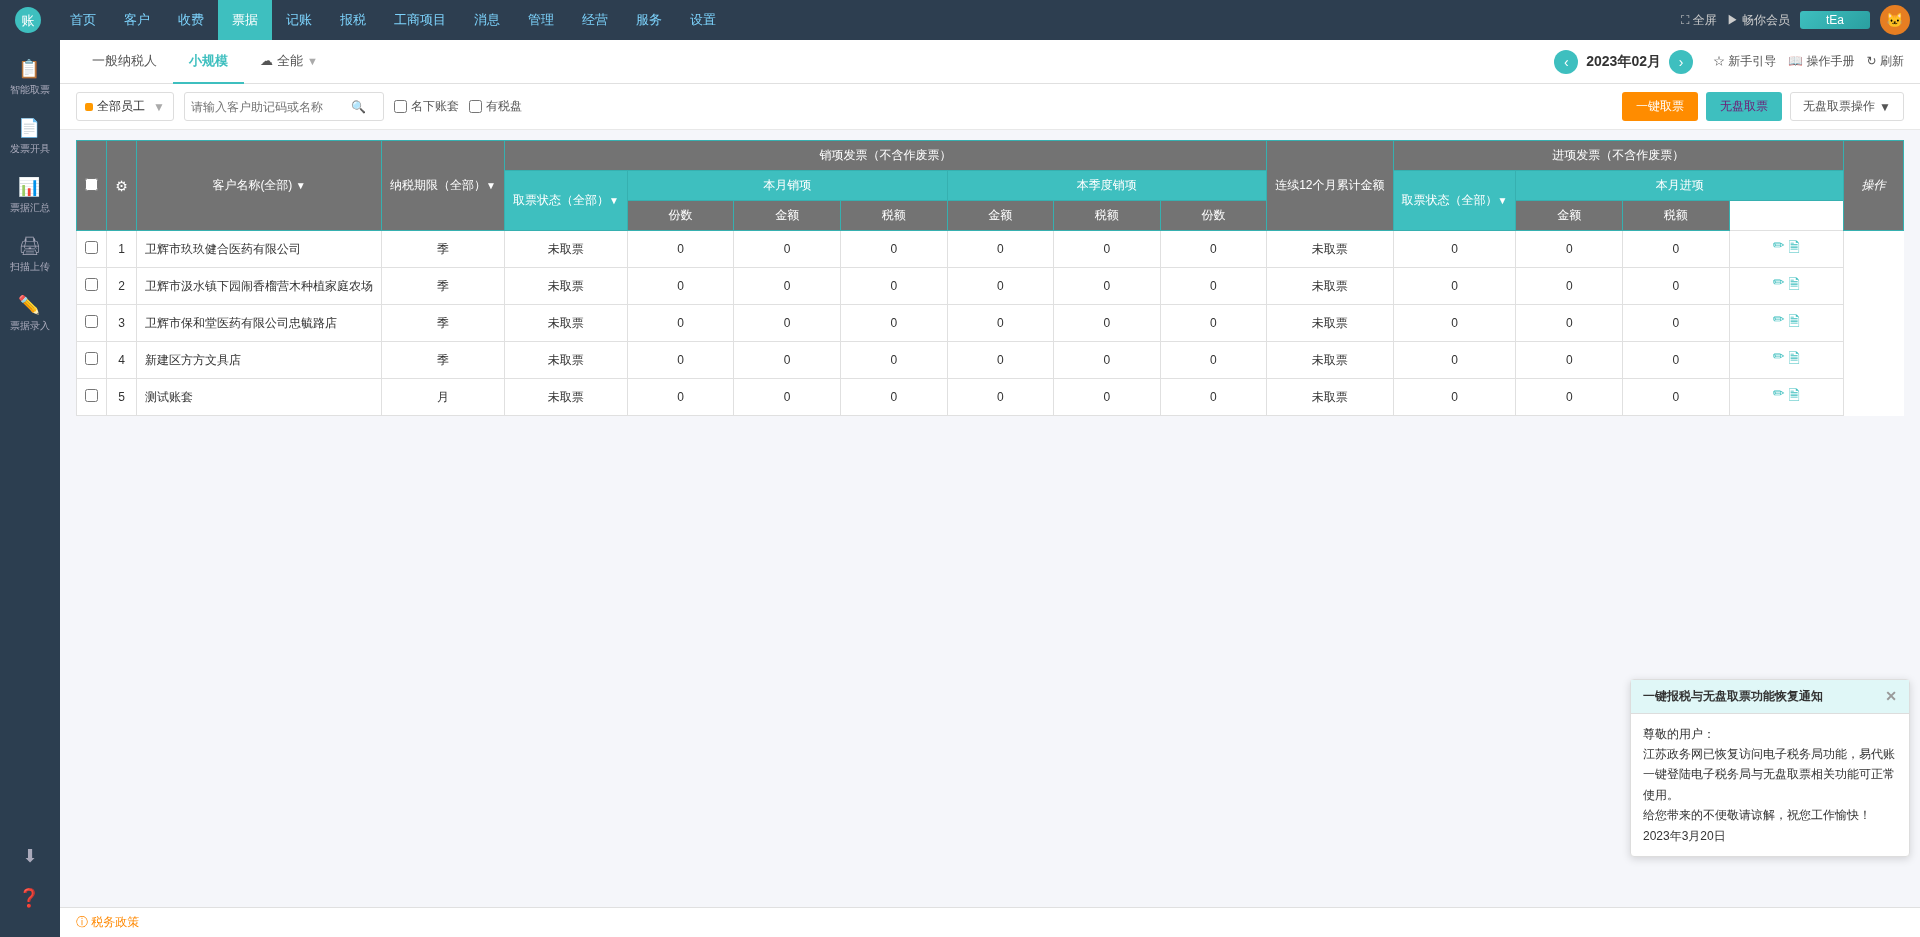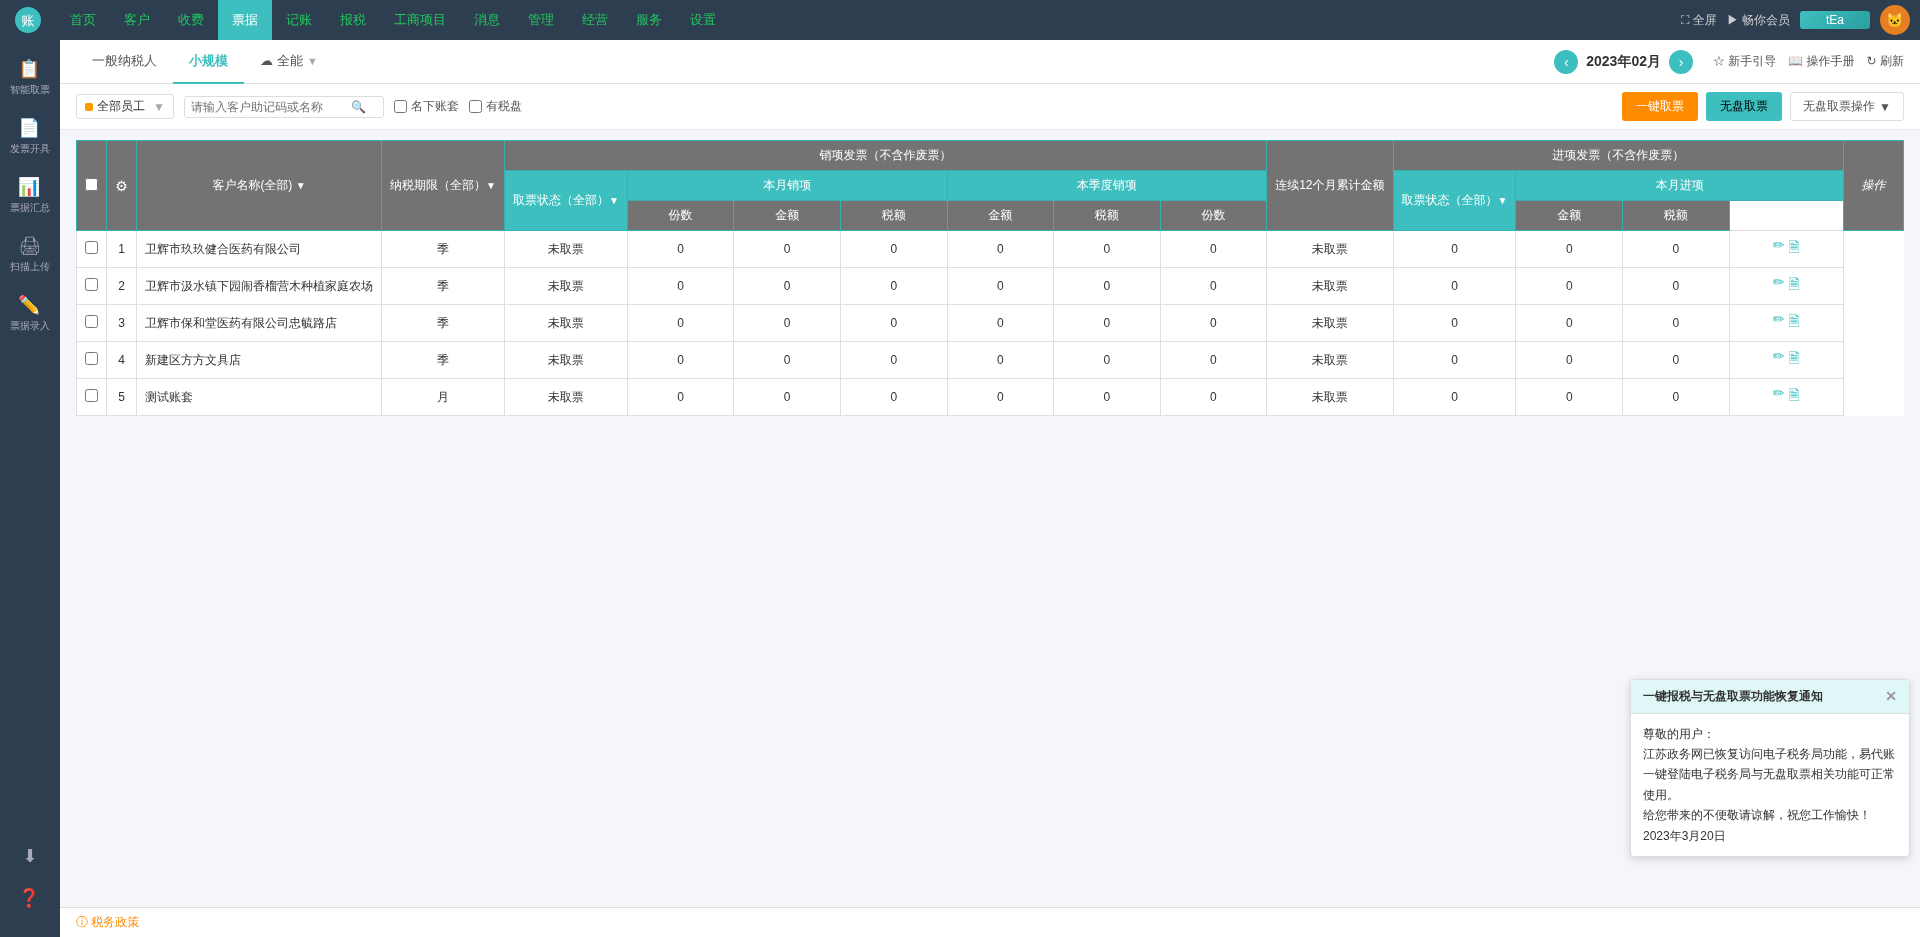--- a/index.html
+++ b/index.html
@@ -25,21 +25,21 @@
       display: flex;
       flex: 1;
       gap: 0;
     }
     .top-nav .nav-item {
       padding: 0 14px;
       height: 40px;
       display: flex;
       align-items: center;
       cursor: pointer;
-      color: #22c55e;
+      color: #7dd3fc;
       font-size: 13px;
       white-space: nowrap;
     }
     .top-nav .nav-item.active { background: #3ebfbf; color: #fff; }
     .top-nav .nav-right {
       display: flex;
       align-items: center;
       gap: 10px;
       color: #ccc;
       font-size: 12px;
@@ -146,21 +146,20 @@
       font-size: 12px;
       color: #555;
     }
     .sub-tabs .top-actions span { cursor: pointer; }
 
     
     .toolbar {
       background: #fff;
       padding: 8px 16px;
       display: flex;
-      align-items: center;
       gap: 10px;
       border-bottom: 1px solid #e8e8e8;
     }
     .employee-select {
       display: flex;
       align-items: center;
       border: 1px solid #ddd;
       border-radius: 3px;
       padding: 3px 8px;
       background: #fff;
@@ -205,21 +204,21 @@
       color: #fff;
       border: none;
       border-radius: 3px;
       padding: 5px 14px;
       font-size: 12px;
       cursor: pointer;
       white-space: nowrap;
     }
     .btn-teal {
       background: #3ebfbf;
-      color: #000000;
+      color: #701a75;
       border: none;
       border-radius: 3px;
       padding: 5px 14px;
       font-size: 12px;
       cursor: pointer;
       white-space: nowrap;
     }
     .btn-outline {
       background: #fff;
       color: #555;

